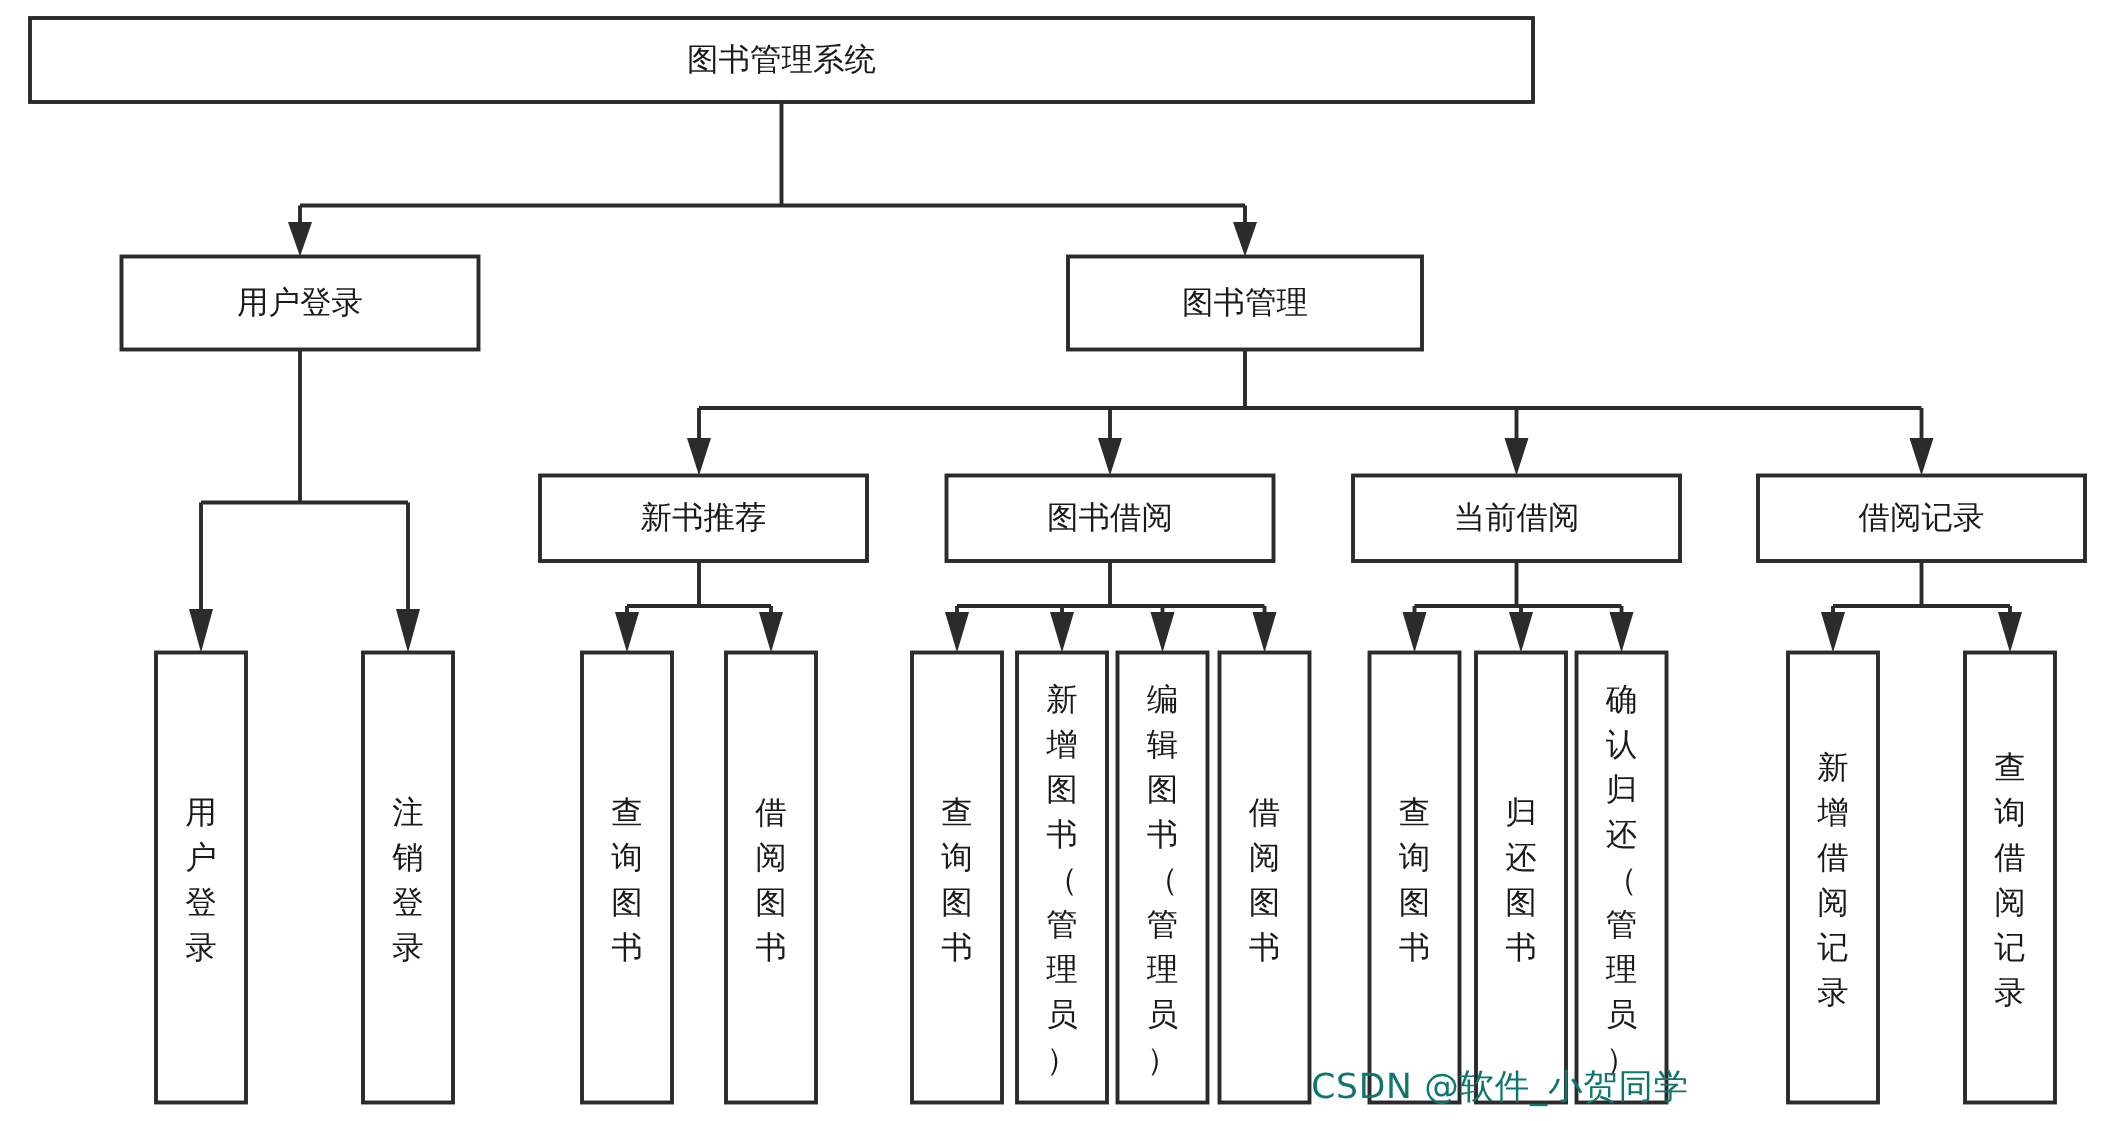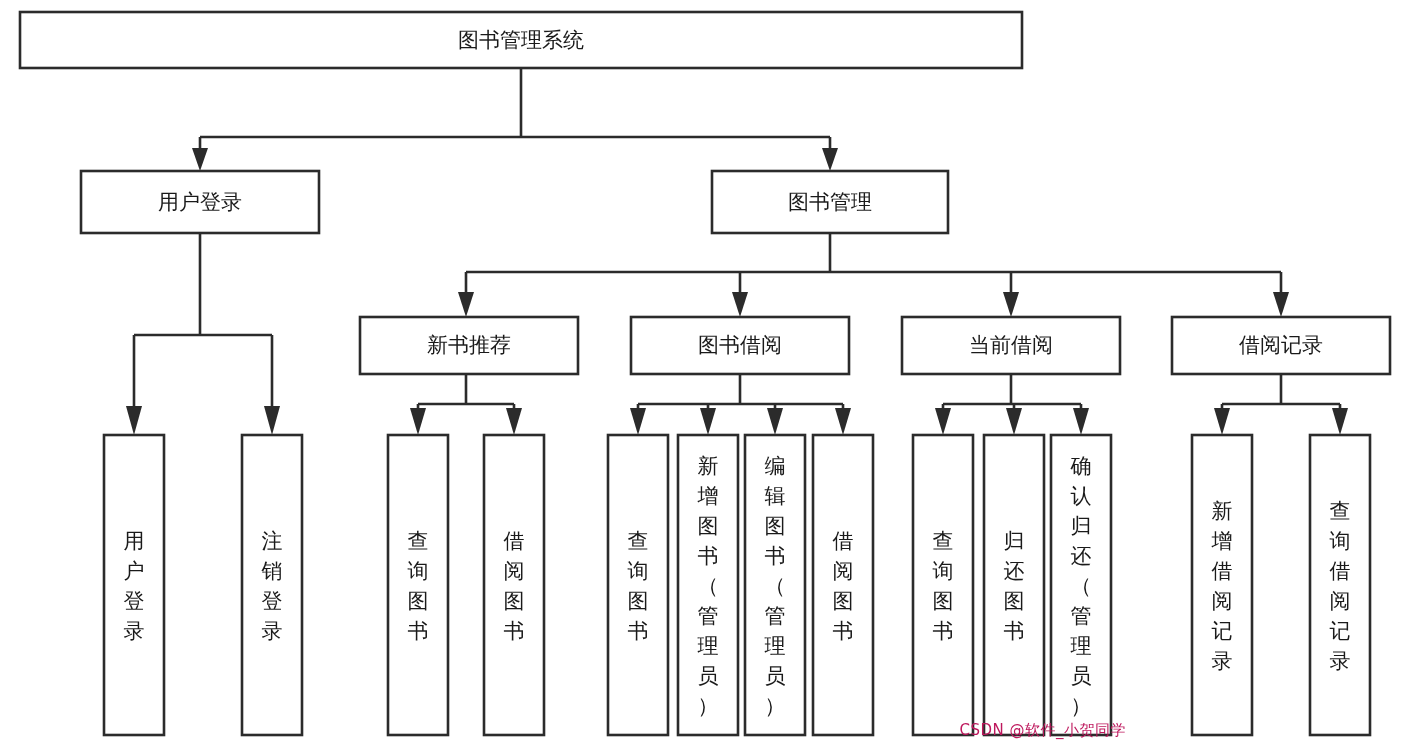--- a/index.html
+++ b/index.html
@@ -53,22 +53,22 @@
     fill: #1a1a1a;
     font-family: "DejaVu Sans", "Liberation Sans", sans-serif;
     font-size: 21px;
     text-anchor: middle;
   }
   .watermark {
     position: absolute;
     right: 10px;
     bottom: 7px;
     font-family: "DejaVu Sans", "Liberation Sans", sans-serif;
-    font-size: 15px;
-    color: #be185d;
+    font-size: 23px;
+    color: #0f766e;
     letter-spacing: 0.5px;
     white-space: nowrap;
     user-select: none;
   }
 </style>
 </head>
 <body>
 
 <div id="chart-root">
 

